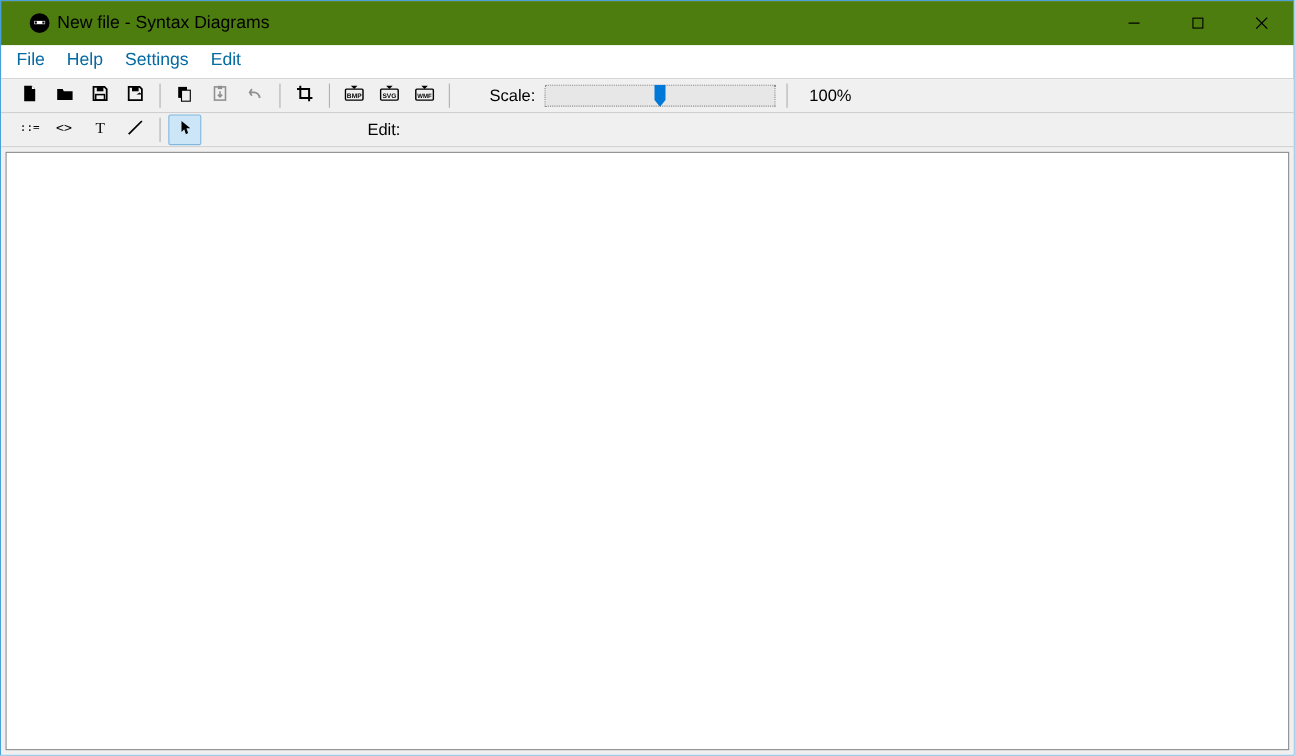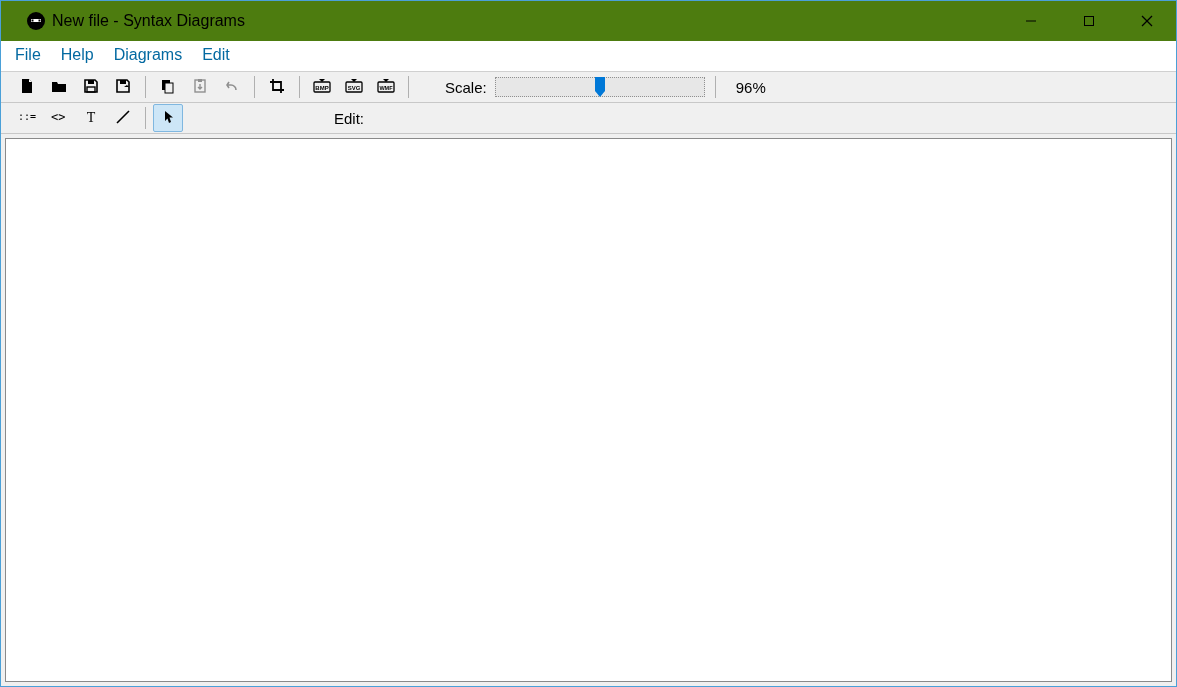--- a/index.html
+++ b/index.html
@@ -180,21 +180,21 @@
       <svg width="14" height="14" viewBox="0 0 14 14">
           <line x1="2" y1="2" x2="12" y2="12" stroke="#000" stroke-width="1.2"></line>
           <line x1="12" y1="2" x2="2" y2="12" stroke="#000" stroke-width="1.2"></line>
         </svg>
     </div>
   </div>
 
   <div class="menubar">
     <div class="menu-item">File</div>
     <div class="menu-item">Help</div>
-    <div class="menu-item">Diagrams</div>
+    <div class="menu-item">Settings</div>
     <div class="menu-item">Edit</div>
   </div>
 
   <div class="toolbar" style="padding-left:10px;">
     <div class="tb-btn">
       <span>
         <svg width="16" height="16" viewBox="0 0 16 16">
             <path class="ic" d="M3 1h7l3 3v11H3z"></path>
             <path fill="#fff" d="M10 1v3h3z"></path>
           </svg>
@@ -289,21 +289,21 @@
     <div class="tb-sep"></div>
     <span class="tb-label">Scale:</span>
     <div class="slider-track">
       <div class="slider-thumb">
         <svg width="12" height="22" viewBox="0 0 12 22">
             <path fill="#0078d7" d="M1 0h10v14l-5 6-5-6z"></path>
           </svg>
       </div>
     </div>
     <div class="tb-sep" style="margin-left:10px;"></div>
-    <span class="scale-value">96%</span>
+    <span class="scale-value">100%</span>
   </div>
 
   <div class="toolbar" style="padding-left:10px;">
     <div class="tb-btn">
       <span>
         <svg width="18" height="14" viewBox="0 0 18 14">
             <text x="0" y="10" font-size="10" font-family="Consolas,monospace">::=</text>
           </svg>
       </span>
     </div>

